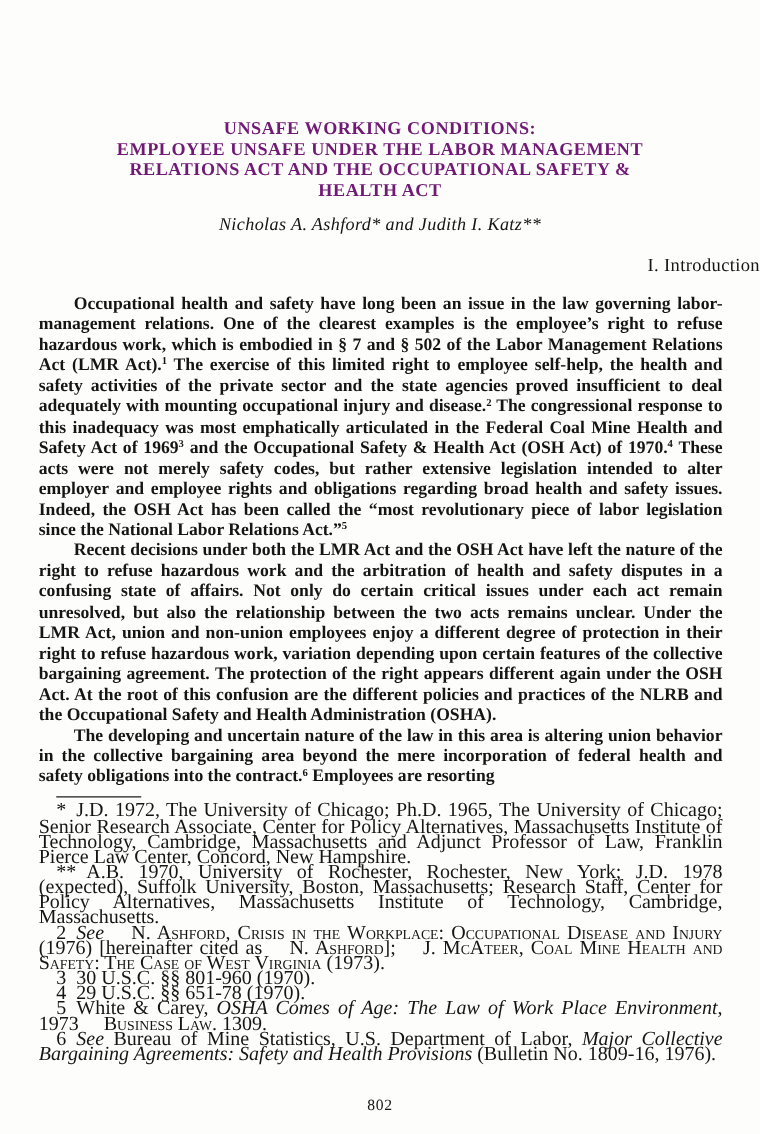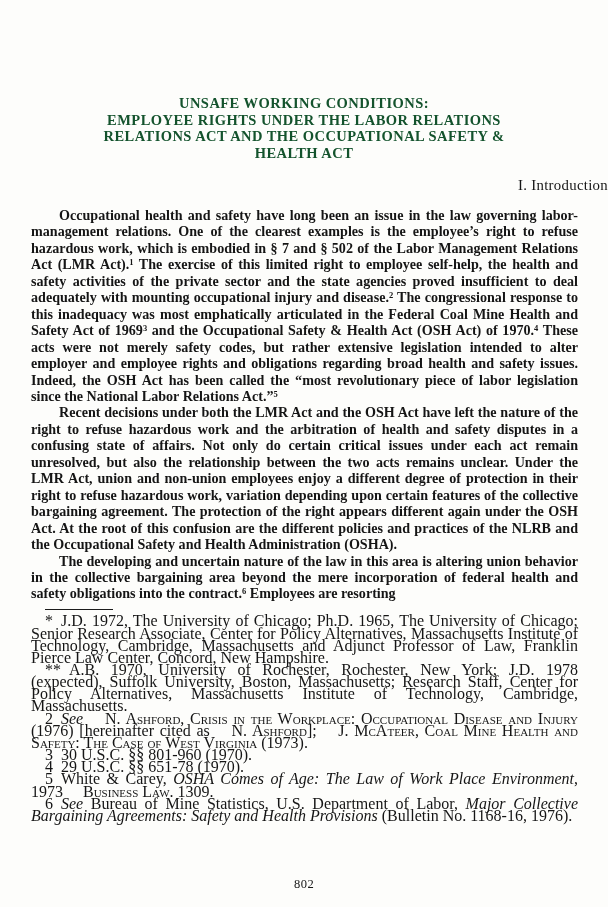--- a/index.html
+++ b/index.html
@@ -20,21 +20,21 @@
   .title-block {
     padding-top: 95px;
     text-align: center;
   }
   .article-title {
     margin: 0;
     font-size: 14.5px;
     font-weight: bold;
     line-height: 16.5px;
     letter-spacing: 0.45px;
-    color: #14532d;
+    color: #701a75;
   }
   .title-line { white-space: nowrap; }
   .byline {
     margin-top: 11px;
     font-style: italic;
     font-size: 14.5px;
     letter-spacing: 0.3px;
   }
   .section-heading {
     margin-top: 16px;
@@ -93,40 +93,41 @@
   }
 </style>
 </head>
 <body>
 
 <div class="page">
 
   <header class="title-block">
     <h1 class="article-title">
       <div class="title-line">UNSAFE WORKING CONDITIONS:</div>
-      <div class="title-line">EMPLOYEE RIGHTS UNDER THE LABOR RELATIONS</div>
+      <div class="title-line">EMPLOYEE UNSAFE UNDER THE LABOR MANAGEMENT</div>
       <div class="title-line">RELATIONS ACT AND THE OCCUPATIONAL SAFETY &amp;</div>
       <div class="title-line">HEALTH ACT</div>
     </h1>
+    <div class="byline">Nicholas A. Ashford* and Judith I. Katz**</div>
     <div class="section-heading">I. Introduction</div>
   </header>
 
   <main class="body-text">
     <p class="para"><span>Occupational health and safety have long been an issue in the law governing labor-management relations.  One of the clearest examples is the employee’s right to refuse hazardous work, which is embodied in § 7 and § 502 of the Labor Management Relations Act (LMR Act).</span><span class="seg-sup">1</span><span>  The exercise of this limited right to employee self-help, the health and safety activities of the private sector and the state agencies proved insufficient to deal adequately with mounting occupational injury and disease.</span><span class="seg-sup">2</span><span>  The congressional response to this inadequacy was most emphatically articulated in the Federal Coal Mine Health and Safety Act of 1969</span><span class="seg-sup">3</span><span> and the Occupational Safety &amp; Health Act (OSH Act) of 1970.</span><span class="seg-sup">4</span><span>  These acts were not merely safety codes, but rather extensive legislation intended to alter employer and employee rights and obligations regarding broad health and safety issues.  Indeed, the OSH Act has been called the “most revolutionary piece of labor legislation since the National Labor Relations Act.”</span><span class="seg-sup">5</span></p>
     <p class="para"><span>Recent decisions under both the LMR Act and the OSH Act have left the nature of the right to refuse hazardous work and the arbitration of health and safety disputes in a confusing state of affairs.  Not only do certain critical issues under each act remain unresolved, but also the relationship between the two acts remains unclear.  Under the LMR Act, union and non-union employees enjoy a different degree of protection in their right to refuse hazardous work, variation depending upon certain features of the collective bargaining agreement.  The protection of the right appears different again under the OSH Act.  At the root of this confusion are the different policies and practices of the NLRB and the Occupational Safety and Health Administration (OSHA).</span></p>
     <p class="para"><span>The developing and uncertain nature of the law in this area is altering union behavior in the collective bargaining area beyond the mere incorporation of federal health and safety obligations into the contract.</span><span class="seg-sup">6</span><span>  Employees are resorting</span></p>
   </main>
 
   <div class="footnote-rule"></div>
 
   <section class="footnotes">
     <p class="footnote"><span class="fn-marker">*</span><span><span>J.D. 1972, The University of Chicago; Ph.D. 1965, The University of Chicago; Senior Research Associate, Center for Policy Alternatives, Massachusetts Institute of Technology, Cambridge, Massachusetts and Adjunct Professor of Law, Franklin Pierce Law Center, Concord, New Hampshire.</span></span></p>
     <p class="footnote"><span class="fn-marker">**</span><span><span>A.B. 1970, University of Rochester, Rochester, New York; J.D. 1978 (expected), Suffolk University, Boston, Massachusetts; Research Staff, Center for Policy Alternatives, Massachusetts Institute of Technology, Cambridge, Massachusetts.</span></span></p>
     <p class="footnote"><span class="fn-marker">2</span><span><span class="seg-italic">See</span><span> </span><span class="seg-smallcaps">N. Ashford, Crisis in the Workplace: Occupational Disease and Injury</span><span> (1976) [hereinafter cited as </span><span class="seg-smallcaps">N. Ashford</span><span>]; </span><span class="seg-smallcaps">J. McAteer, Coal Mine Health and Safety: The Case of West Virginia</span><span> (1973).</span></span></p>
     <p class="footnote"><span class="fn-marker">3</span><span><span>30 U.S.C. §§ 801-960 (1970).</span></span></p>
     <p class="footnote"><span class="fn-marker">4</span><span><span>29 U.S.C. §§ 651-78 (1970).</span></span></p>
     <p class="footnote"><span class="fn-marker">5</span><span><span>White &amp; Carey, </span><span class="seg-italic">OSHA Comes of Age: The Law of Work Place Environment</span><span>, 1973 </span><span class="seg-smallcaps">Business Law.</span><span> 1309.</span></span></p>
-    <p class="footnote"><span class="fn-marker">6</span><span><span class="seg-italic">See</span><span> Bureau of Mine Statistics, U.S. Department of Labor, </span><span class="seg-italic">Major Collective Bargaining Agreements: Safety and Health Provisions</span><span> (Bulletin No. 1168-16, 1976).</span></span></p>
+    <p class="footnote"><span class="fn-marker">6</span><span><span class="seg-italic">See</span><span> Bureau of Mine Statistics, U.S. Department of Labor, </span><span class="seg-italic">Major Collective Bargaining Agreements: Safety and Health Provisions</span><span> (Bulletin No. 1809-16, 1976).</span></span></p>
   </section>
 
   <div class="page-number">802</div>
 
 </div>
 
 </body></html>

